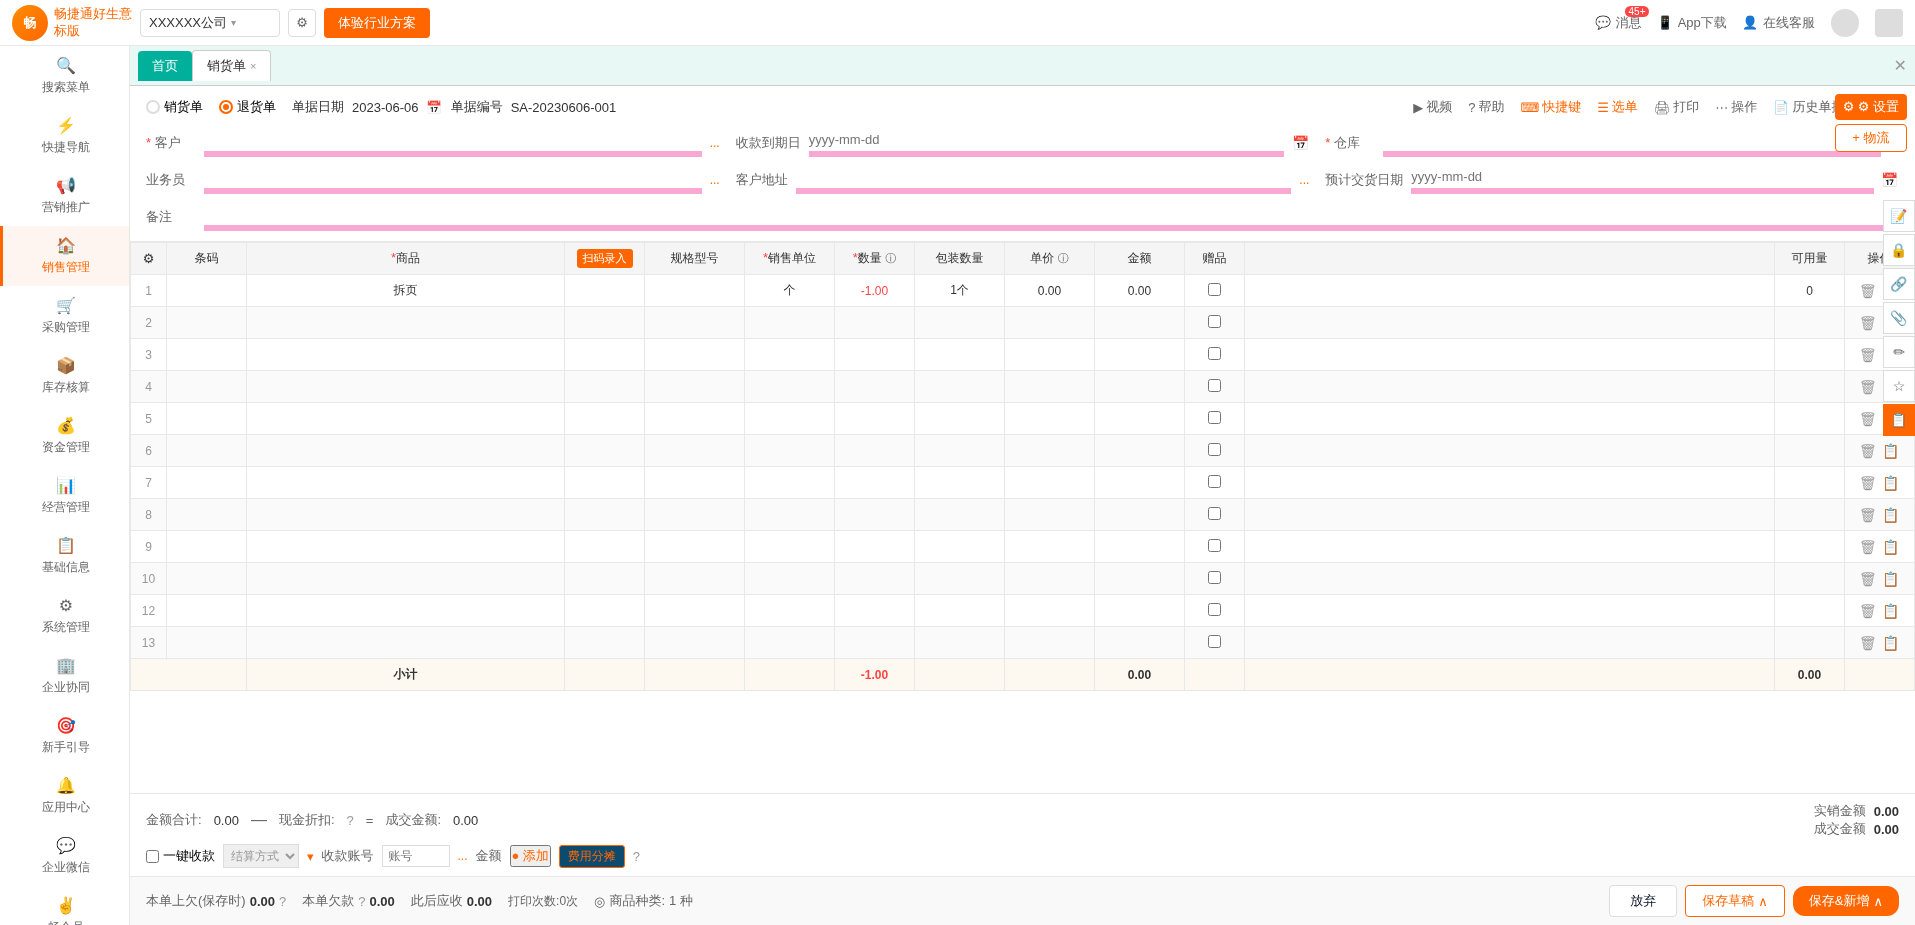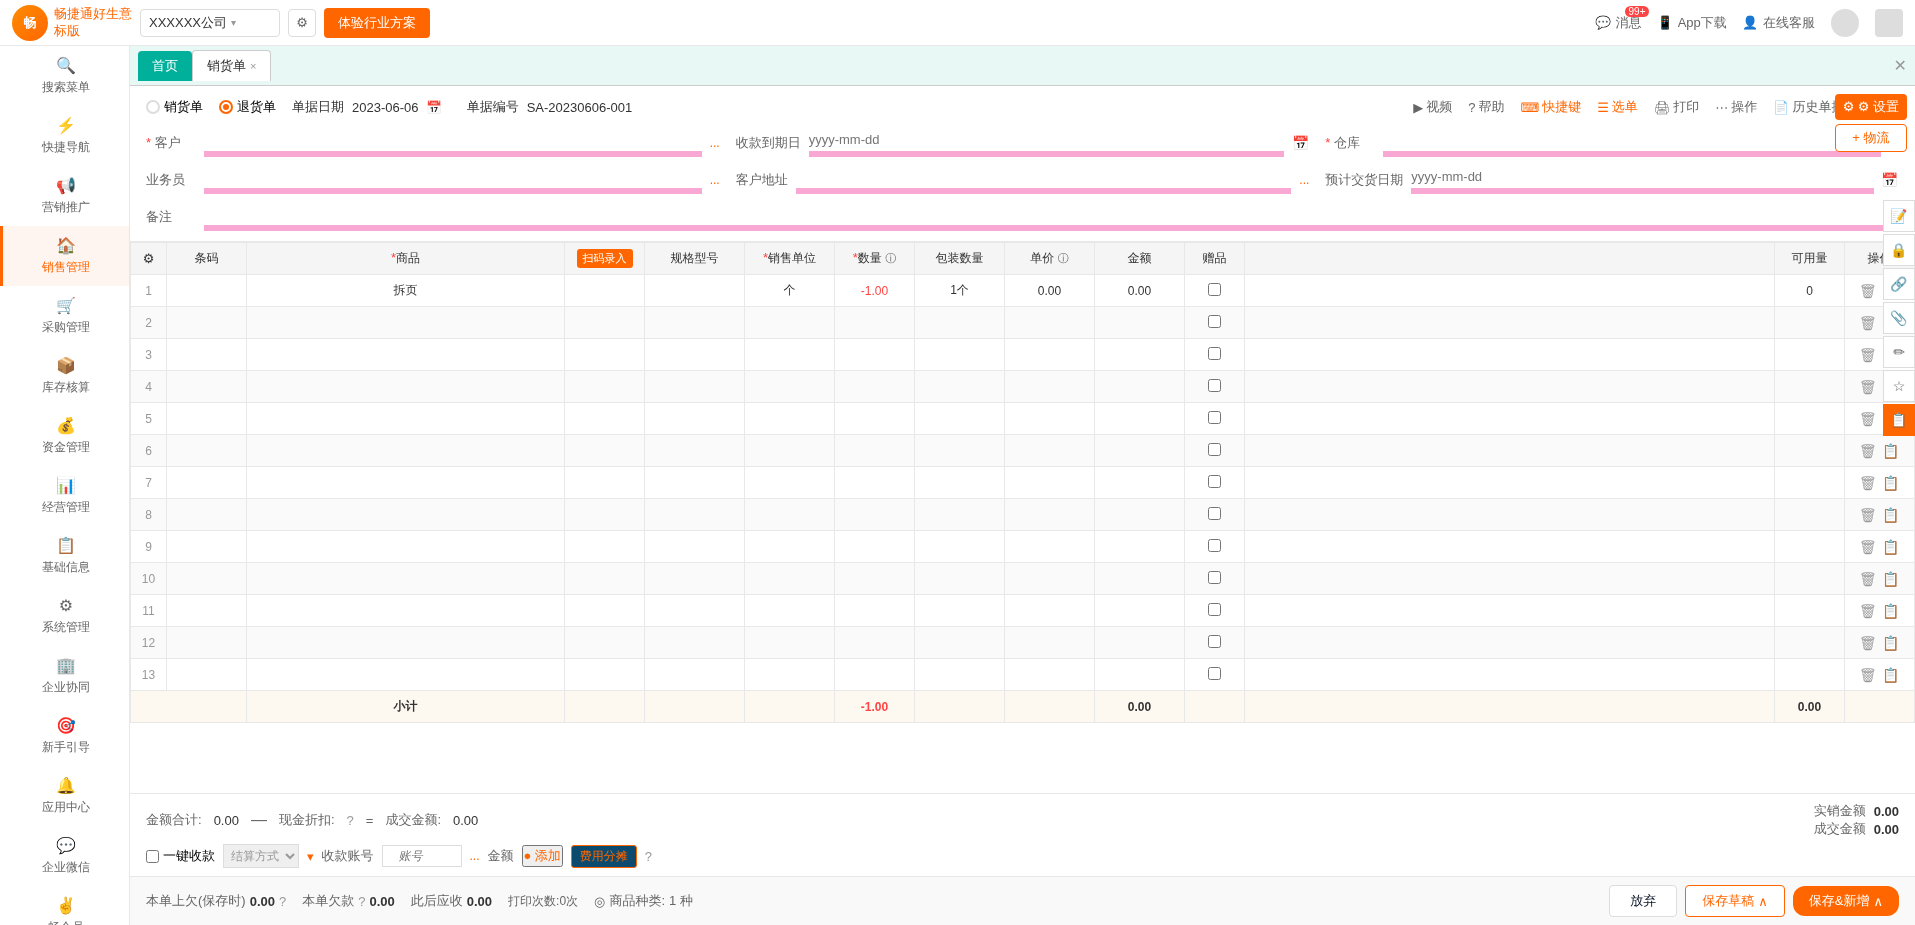--- a/index.html
+++ b/index.html
@@ -127,21 +127,21 @@
   <div class="company-selector">
     <span class="company-name">XXXXXX公司</span>
     <span class="chevron-down">▾</span>
   </div>
   <div class="gear-btn">⚙</div>
   <button class="trial-btn">体验行业方案</button>
   <div class="top-right">
     <div class="top-icon-btn">
       <span>💬</span>
       <span>消息</span>
-      <span class="badge">99+</span>
+      <span class="badge">45+</span>
     </div>
     <div class="top-icon-btn">
       <span>📱</span>
       <span>App下载</span>
     </div>
     <div class="top-icon-btn">
       <span>👤</span>
       <span>在线客服</span>
     </div>
     <div class="avatar"></div>
@@ -234,21 +234,21 @@
           <span>销货单</span>
         </label>
         <label class="radio-label">
           <div class="radio-circle active"></div>
           <span>退货单</span>
         </label>
         <div class="date-info">
           <span>单据日期</span>
           <span style="color:#333;">2023-06-06</span>
           <span style="color:#ff6600;">📅</span>
-          <span style="margin-left:16px;">单据编号</span>
+          <span style="">单据编号</span>
           <span style="color:#333;">SA-20230606-001</span>
         </div>
         <div class="form-toolbar">
           <div class="toolbar-btn">
             <span>▶</span>
             <span>视频</span>
           </div>
           <div class="toolbar-btn">
             <span>?</span>
             <span>帮助</span>
@@ -553,41 +553,20 @@
               <td></td>
               <td></td>
             <td>
                 <div class="op-icons">
                   <span class="op-icon">🗑</span>
                   <span class="op-icon">📋</span>
                 </div>
               </td>
           </tr>
           <tr>
-            <td class="row-num">11</td>
-            <td></td>
-              <td></td>
-              <td></td>
-              <td></td>
-              <td></td>
-              <td></td>
-              <td></td>
-              <td></td>
-              <td></td>
-            <td><input type="checkbox" style=""></td>
-              <td></td>
-              <td></td>
-            <td>
-                <div class="op-icons">
-                  <span class="op-icon">🗑</span>
-                  <span class="op-icon">📋</span>
-                </div>
-              </td>
-          </tr>
-          <tr>
             <td class="row-num">12</td>
             <td></td>
               <td></td>
               <td></td>
               <td></td>
               <td></td>
               <td></td>
               <td></td>
               <td></td>
               <td></td>
@@ -665,21 +644,21 @@
       <div class="payment-row">
         <label class="checkbox-label">
           <input type="checkbox" style="">
           <span>一键收款</span>
         </label>
         <select style="border:1px solid #ddd;padding:3px;font-size:12px;color:#999;">
           <option>结算方式</option>
         </select>
         <span style="color:#ff6600;cursor:pointer;">▾</span>
         <span style="color:#666;">收款账号</span>
-        <input type="text" placeholder="账号" style="border: 1px solid rgb(221, 221, 221); padding: 3px 16px; font-size: 12px; color: rgb(153, 153, 153); width: 80px; font-style: italic;">
+        <input type="text" placeholder="账号" style="border: 1px solid rgb(221, 221, 221); padding: 3px 6px; font-size: 12px; color: rgb(153, 153, 153); width: 68px;">
         <span class="dots-btn">...</span>
         <span style="color:#666;">金额</span>
         <button class="add-btn">
           <span>●</span>
           <span>添加</span>
         </button>
         <button class="fenyong-btn">费用分摊</button>
         <span style="color:#999;cursor:pointer;">?</span>
       </div>
     </div>

